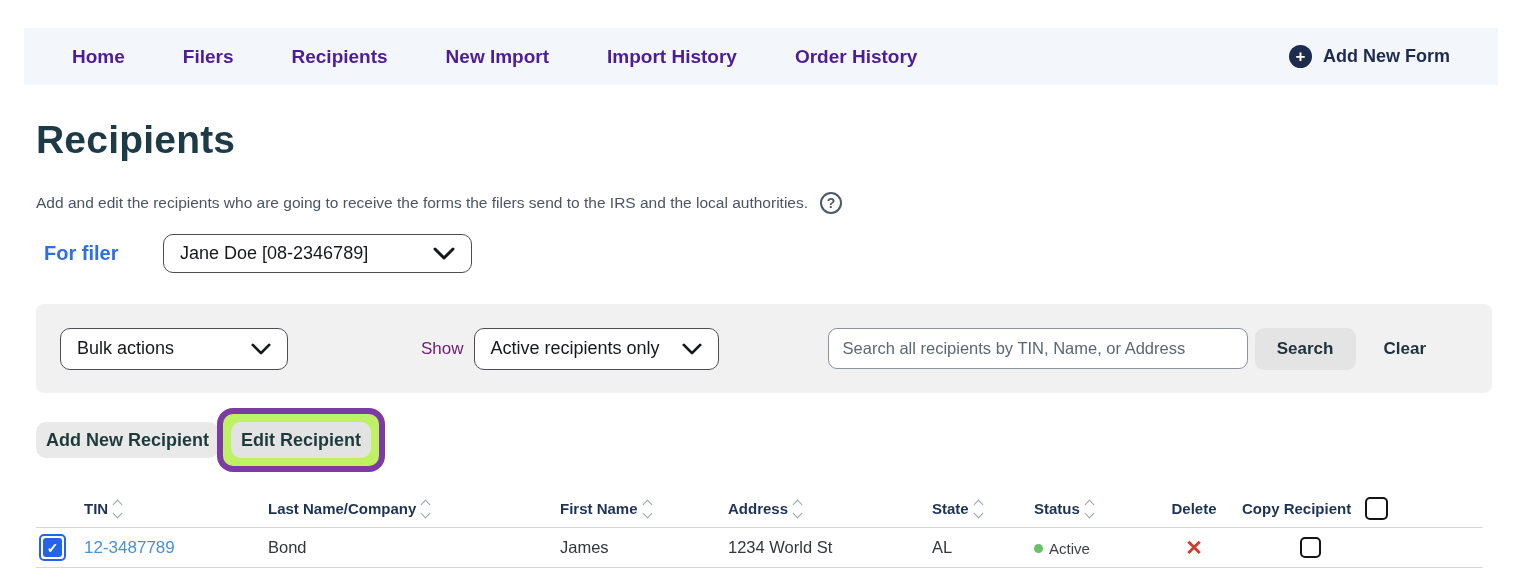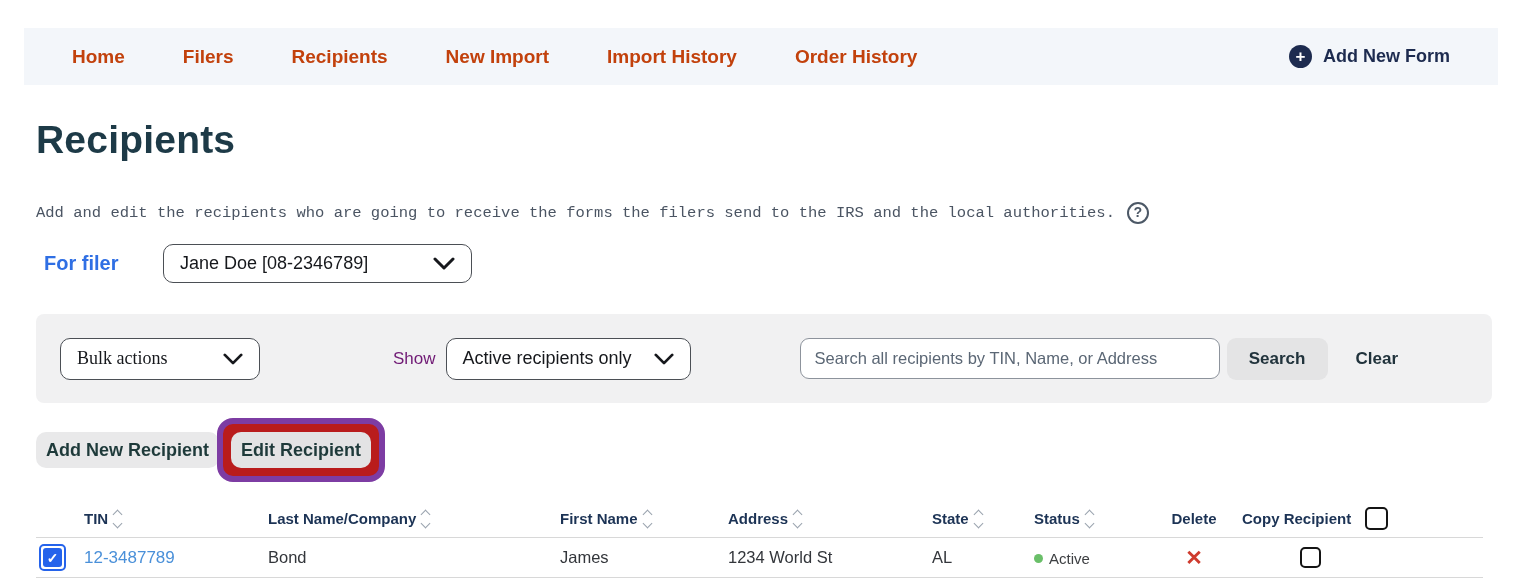--- a/index.html
+++ b/index.html
@@ -2,61 +2,61 @@
 <html><head>
 <meta charset="utf-8">
 <style>
   * { box-sizing: border-box; margin: 0; padding: 0; }
   html,body { width:1522px; height:586px; background:#ffffff; overflow:hidden;
     font-family:"Liberation Sans", sans-serif; }
 
   
   .nav { margin:28px 24px 0 24px; height:57px; background:#f3f6fa;
     display:flex; align-items:center; padding:0 48px; gap:58px; }
-  .nav-item { font-size:19px; font-weight:700; color:#c2410c; cursor:pointer; white-space:nowrap; }
+  .nav-item { font-size:19px; font-weight:700; color:#4c1d95; cursor:pointer; white-space:nowrap; }
   .nav-right { margin-left:auto; display:flex; align-items:center; gap:11px; cursor:pointer; }
   .plus-circle { width:23px; height:23px; border-radius:50%; background:#1d2b4f; color:#fff;
     display:flex; align-items:center; justify-content:center; font-size:17px; font-weight:700; line-height:1; padding-bottom:1px;}
   .nav-cta { font-size:18px; font-weight:700; color:#1d2b4f; }
 
   
   .page-title { margin:33px 0 0 36px; font-size:39px; font-weight:800; color:#1d3a47; letter-spacing:0.2px; }
-  .desc-row { margin:40px 0 0 36px; display:flex; align-items:center; gap:12px;font-family:Liberation Mono, monospace; }
+  .desc-row { margin:30px 0 0 36px; display:flex; align-items:center; gap:12px; }
   .desc-text { font-size:15.5px; color:#4b5563; }
   .q-icon { width:22px; height:22px; border-radius:50%; border:2px solid #4c5866; color:#4c5866;
     display:flex; align-items:center; justify-content:center; font-size:14px; font-weight:700; cursor:pointer; }
 
   
   .filer-row { margin:20px 0 0 44px; display:flex; align-items:center; }
   .filer-label { font-size:20px; font-weight:700; color:#2f6fe4; width:119px; }
   .select-box { background:#fff; border:1.5px solid #4b4f55; border-radius:10px; height:39px;
     display:flex; align-items:center; justify-content:space-between; padding:0 16px; cursor:pointer; }
   .filer-select { width:309px; }
   .select-text { font-size:18px; color:#16181c; white-space:nowrap; }
   .chev-down svg { display:block; }
 
   
   .filter-bar { margin:31px 0 0 36px; width:1456px; height:89px; background:#f1f1f2; border-radius:8px;
     display:flex; align-items:center; padding:0 24px; }
-  .bulk-select { width:200px; height:42px;font-family:Liberation Serif, serif; }
+  .bulk-select { width:228px; height:42px; }
   .show-label { margin-left:133px; font-size:17px; color:#701a75; }
   .show-select { margin-left:10px; width:245px; height:42px; }
   .search-input { margin-left:109px; width:420px; height:41px; border:1.5px solid #8d939c; border-radius:9px;
     background:#fff; padding:0 14px; font-size:16.5px; color:#0f766e; font-family:"Liberation Sans",sans-serif; outline:none; }
   .search-input::placeholder { color:#5b6775; opacity:1; }
   .search-btn { margin-left:7px; width:101px; height:42px; background:#e4e4e5; border:none; border-radius:9px;
     font-size:17px; font-weight:700; color:#21333c; cursor:pointer; font-family:"Liberation Sans",sans-serif; }
   .clear-btn { margin-left:14px; padding:0 14px; height:42px; background:transparent; border:none;
     font-size:17px; font-weight:700; color:#21333c; cursor:pointer; font-family:"Liberation Sans",sans-serif; }
 
   
   .actions-row { margin:10px 0 0 36px; height:74px; display:flex; align-items:center; }
   .action-btn { height:36px; padding:0 10px; background:#e9e9ea; border:none; border-radius:10px;
     font-size:18px; font-weight:700; color:#1e3a3a; cursor:pointer; white-space:nowrap; font-family:"Liberation Sans",sans-serif; }
-  .purple-highlight { margin-left:-2px; border:6px solid #7d3ca3; border-radius:16px; padding:8px; background:#b91c1c; }
+  .purple-highlight { margin-left:-2px; border:6px solid #7d3ca3; border-radius:16px; padding:8px; background:#bef264; }
   .purple-highlight .action-btn { background:#e3e3e4; }
 
   
   .rcpt-table { margin:16px 0 0 36px; width:1447px; border-collapse:collapse; table-layout:fixed; }
   .rcpt-table th { font-size:15px; font-weight:700; color:#1c3355; text-align:left; padding:4px 0 7px 0;
     border-bottom:1px solid #d8d8d8; cursor:pointer; white-space:nowrap; }
   .rcpt-table td { font-size:16.5px; color:#33363b; padding:6px 0; border-bottom:1px solid #d8d8d8; height:35px; }
   .col-check { width:48px; } .col-tin { width:184px; } .col-last { width:292px; } .col-first { width:168px; }
   .col-addr { width:204px; } .col-state { width:102px; } .col-status { width:112px; }
   .col-del { width:96px; } .col-copy { width:241px; }

